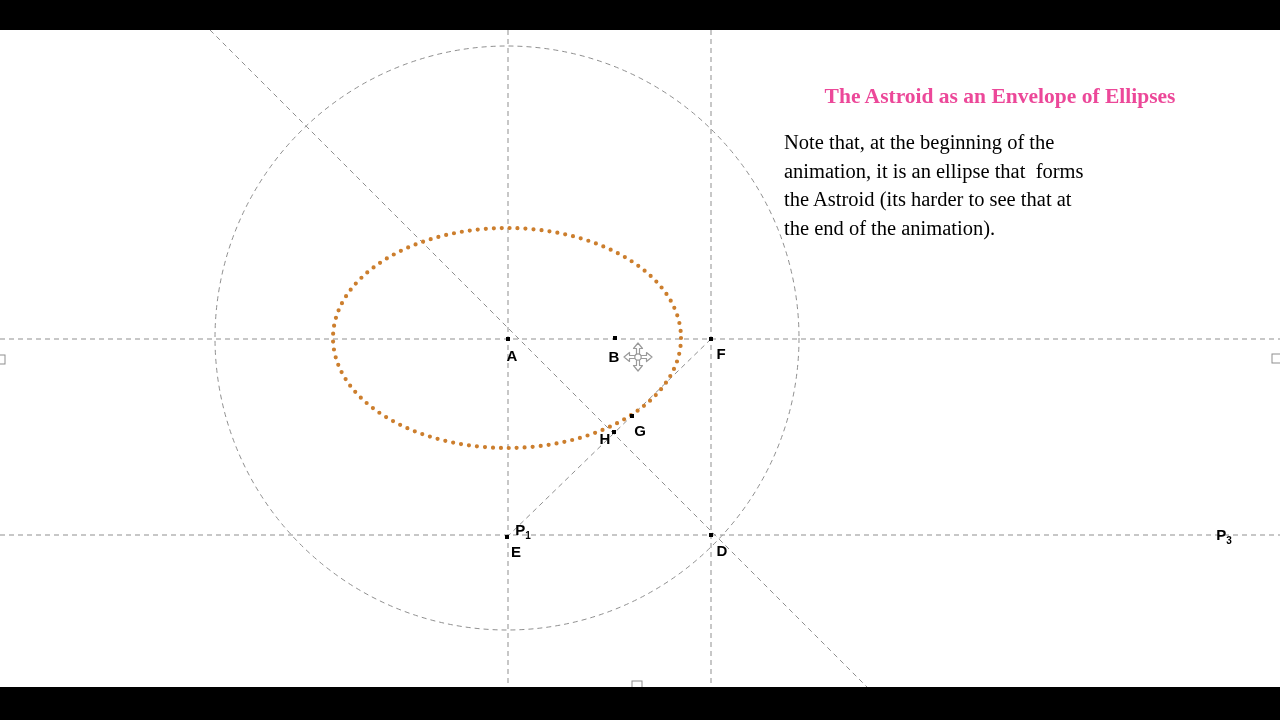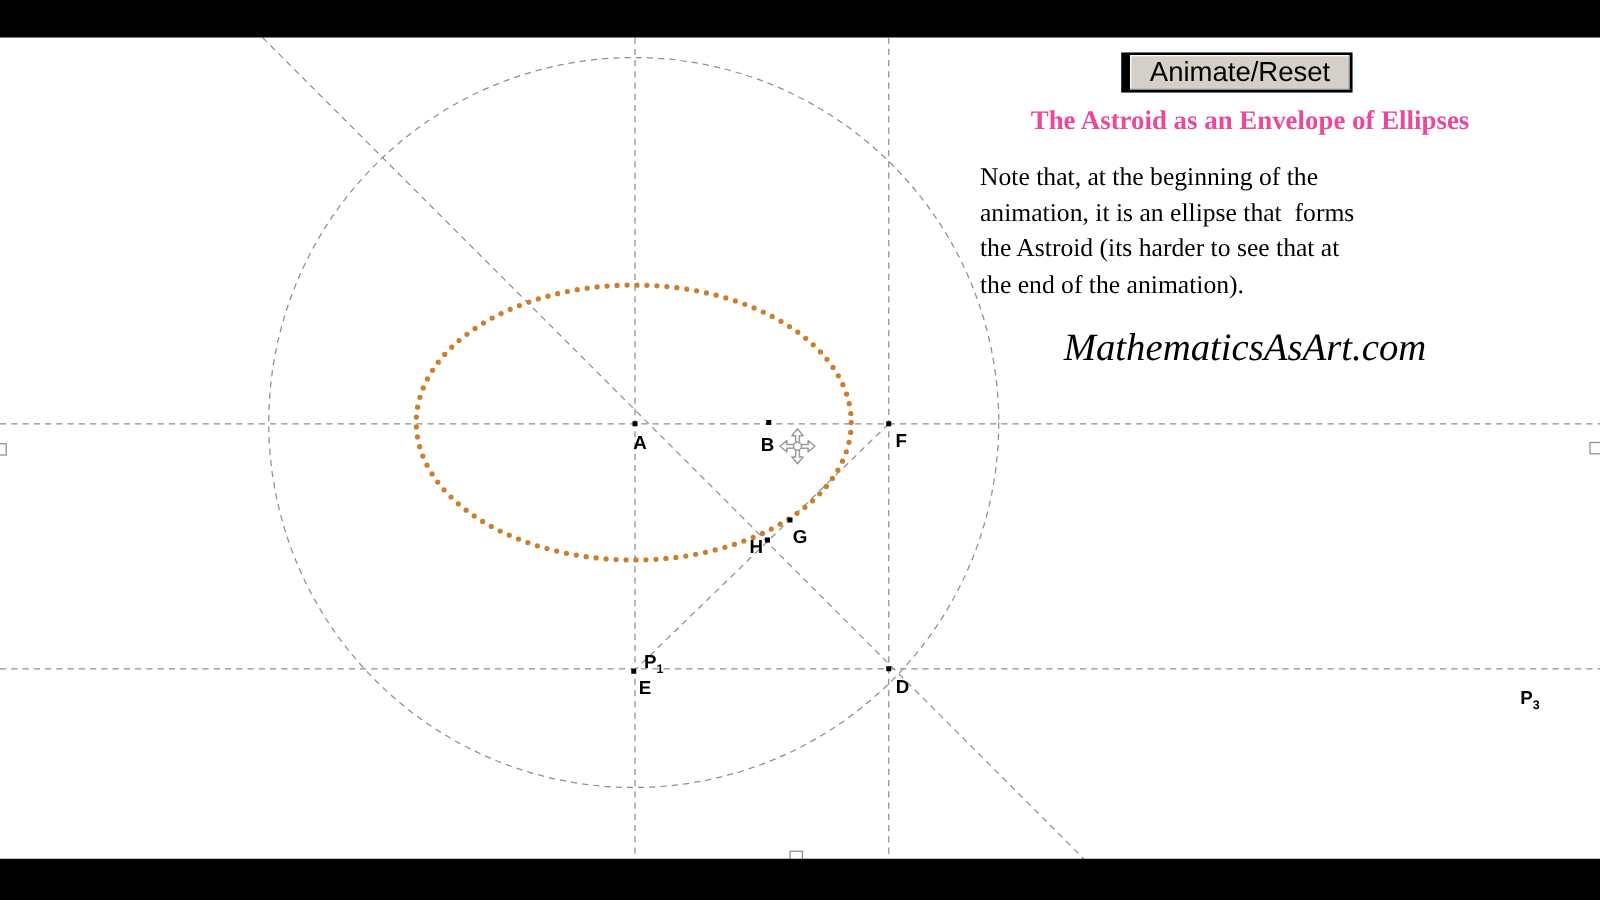--- a/index.html
+++ b/index.html
@@ -56,34 +56,32 @@
 
   <div id="label-layer">
       <div class="pt-label" style="left: 512px; top: 355px;">A</div>
       <div class="pt-label" style="left: 614px; top: 356px;">B</div>
       <div class="pt-label" style="left: 721px; top: 353px;">F</div>
       <div class="pt-label" style="left: 722px; top: 550px;">D</div>
       <div class="pt-label" style="left: 516px; top: 551px;">E</div>
       <div class="pt-label" style="left: 605px; top: 438px;">H</div>
       <div class="pt-label" style="left: 640px; top: 430px;">G</div>
       <div class="pt-label" style="left: 523px; top: 531px;"><span>P</span><sub>1</sub></div>
-      <div class="pt-label" style="left: 1224px; top: 560px;"><span>P</span><sub>3</sub></div>
+      <div class="pt-label" style="left: 1224px; top: 536px;"><span>P</span><sub>3</sub></div>
     </div>
 
   <svg id="move-cursor" width="30" height="30" viewBox="0 0 30 30" style="left: 623px; top: 342px;">
     <path d="M15 1 L19.5 6.5 L16.5 6.5 L16.5 13.5 L23.5 13.5 L23.5 10.5 L29 15 L23.5 19.5 L23.5 16.5 L16.5 16.5 L16.5 23.5 L19.5 23.5 L15 29 L10.5 23.5 L13.5 23.5 L13.5 16.5 L6.5 16.5 L6.5 19.5 L1 15 L6.5 10.5 L6.5 13.5 L13.5 13.5 L13.5 6.5 L10.5 6.5 Z" fill="#ffffff" stroke="#9a9a9a" stroke-width="1.2" stroke-linejoin="round"></path>
     <circle cx="15" cy="15" r="3.2" fill="#ffffff" stroke="#9a9a9a" stroke-width="1.2"></circle>
   </svg>
 
-  <div id="animate-button">Animate/Reset</div>
 
   <div id="panel-title">The Astroid as an Envelope of Ellipses</div>
 
   <div id="panel-note">Note that, at the beginning of the
 animation, it is an ellipse that  forms
 the Astroid (its harder to see that at
 the end of the animation).</div>
 
-  <div id="watermark">MathematicsAsArt.com</div>
 
   <div id="bottom-bar" class="bar"></div>
 
 </div>
 
 </body></html>

